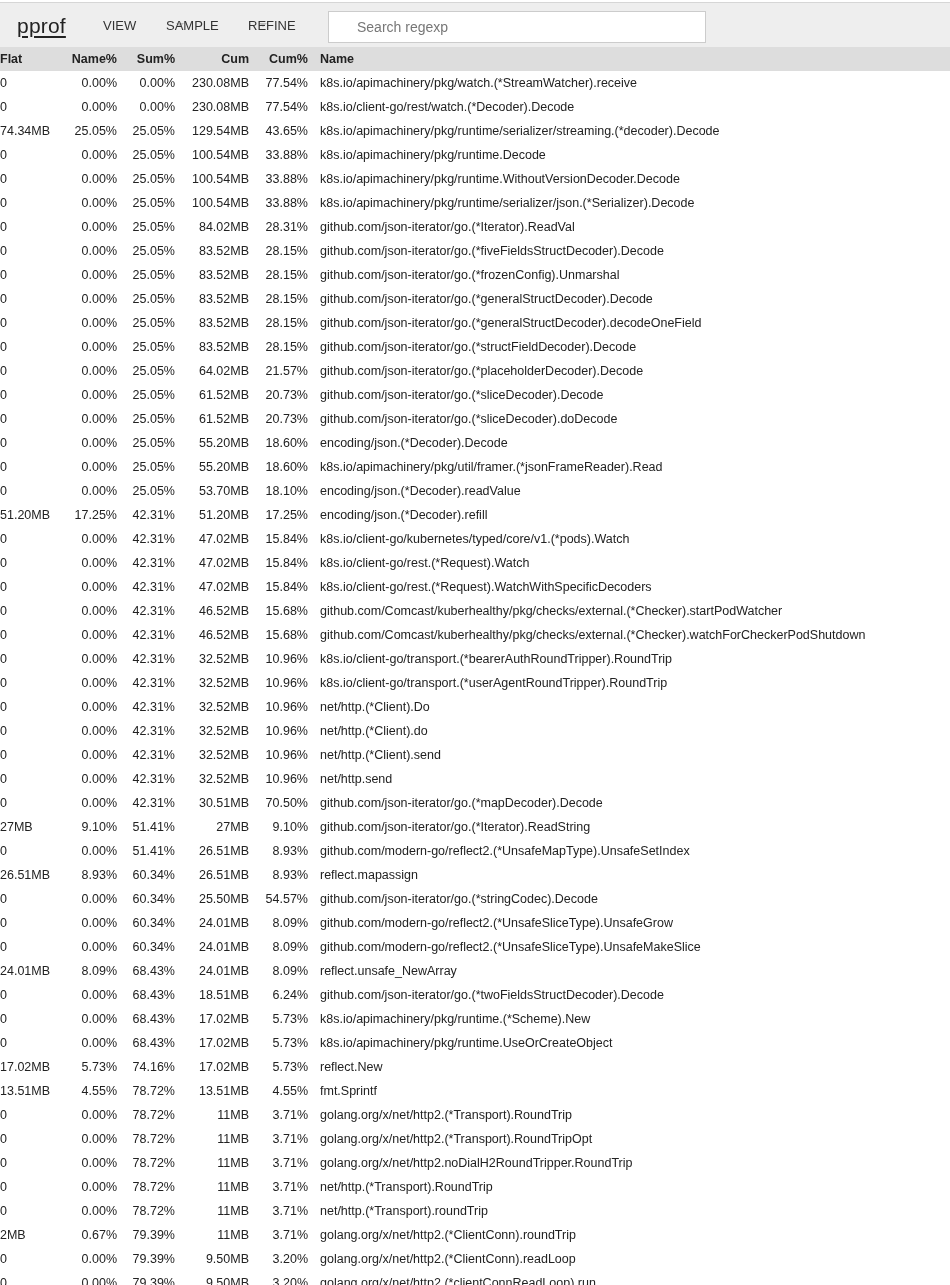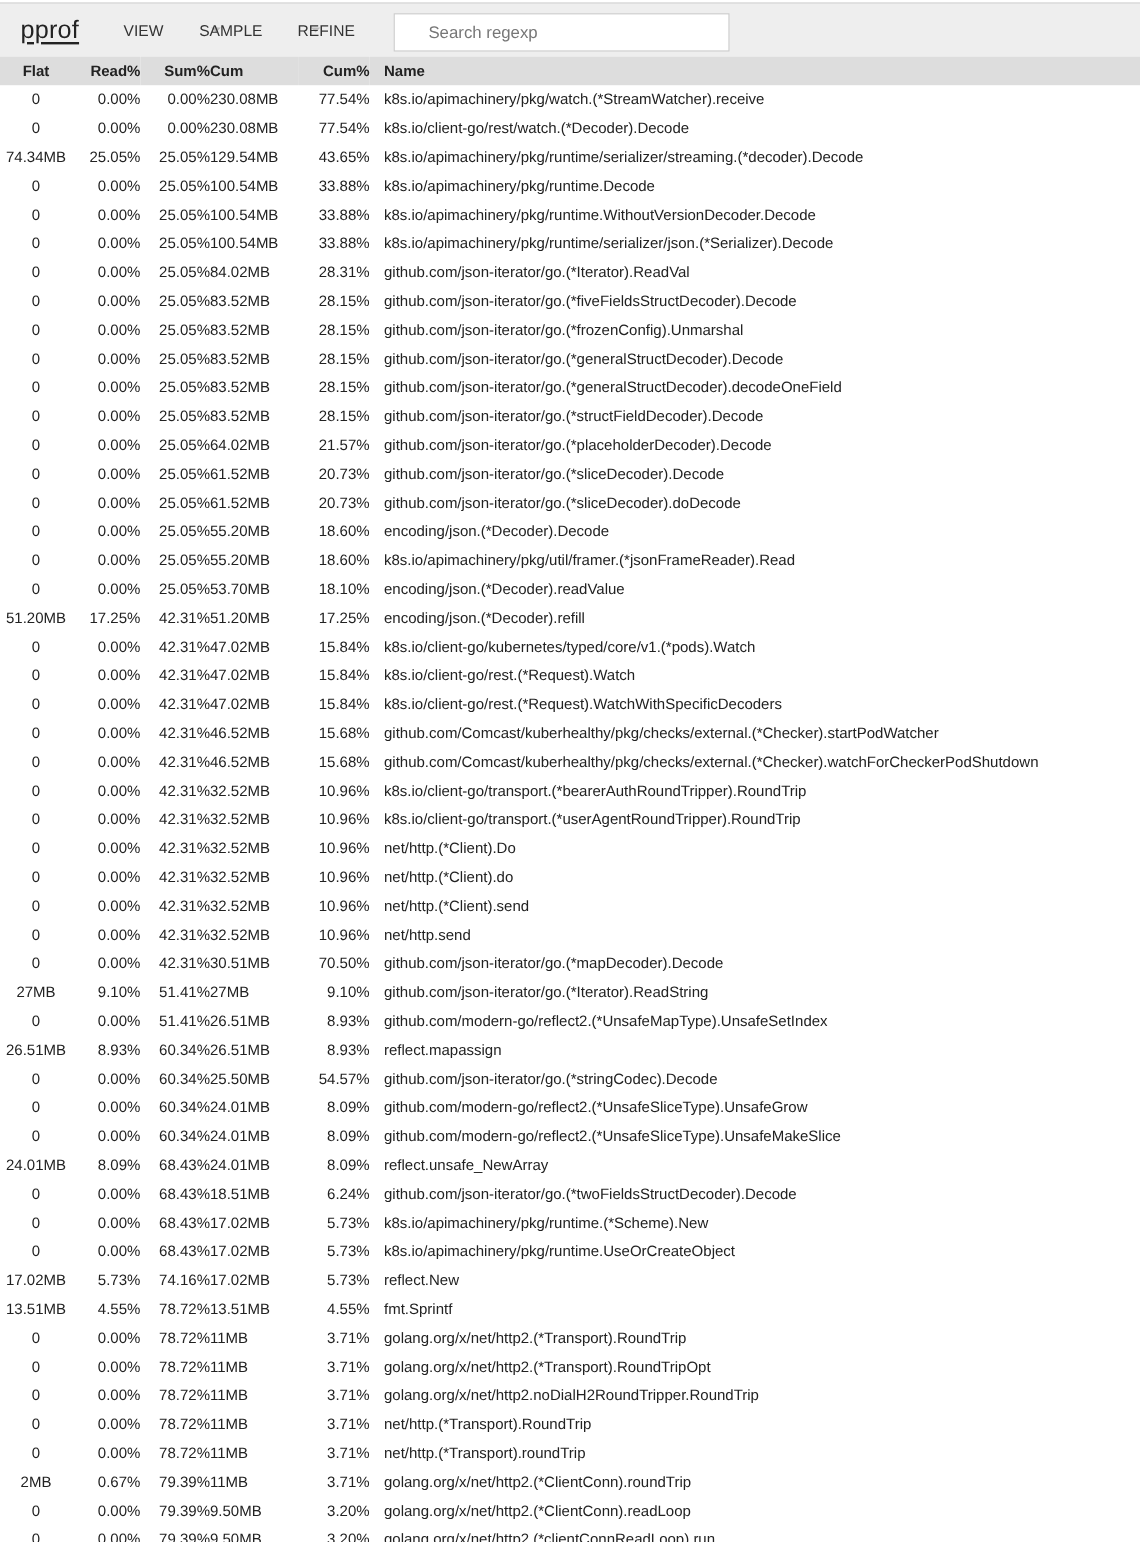--- a/index.html
+++ b/index.html
@@ -49,21 +49,21 @@
       border-left: 4px solid transparent;
       border-right: 4px solid transparent;
       border-top: 4px solid #bbb;
       margin-left: 7px;
       margin-top: -2px;
     }
     .search {
       position: absolute;
       left: 328px;
       top: 8px;
-      width: 280px;
+      width: 378px;
       height: 32px;
       box-sizing: border-box;
       border: 1px solid #cccccc;
       background: #ffffff;
       padding: 0 0 0 28px;
       font-size: 14px;
       color: #333;
       outline: none;
       font-family: "Liberation Sans", "DejaVu Sans", sans-serif;
     }
@@ -85,24 +85,24 @@
       padding: 0;
       white-space: nowrap;
     }
     table.top td {
       padding: 0;
       height: 24px;
       white-space: nowrap;
       color: #222;
     }
     table.top tbody tr { height: 24px; }
-    .c-flat { width: 60px; text-align: center; margin-left: 24px; }
+    .c-flat { width: 60px; text-align: left; margin-left: 24px; }
     .c-flatp { width: 57px; text-align: right; }
     .c-sump { width: 58px; text-align: right; }
-    .c-cum { width: 74px; text-align: left; }
+    .c-cum { width: 74px; text-align: right; }
     .c-cump { width: 59px; text-align: right; margin-top: 44px; }
     .c-name { text-align: left; padding-left: 12px !important; }
     th.c-name { padding-left: 12px; }
   </style>
 </head>
 <body>
 
 <div class="header">
   <span class="title">pprof</span>
   <div class="menu" style="left:103px;">
@@ -117,21 +117,21 @@
     <span>REFINE</span>
     <span class="caret"></span>
   </div>
   <input class="search" type="text" placeholder="Search regexp" style="">
 </div>
 
 <table class="top">
   <thead>
     <tr>
       <th class="c-flat">Flat</th>
-      <th class="c-flatp">Read%</th>
+      <th class="c-flatp">Name%</th>
       <th class="c-sump">Sum%</th>
       <th class="c-cum">Cum</th>
       <th class="c-cump">Cum%</th>
       <th class="c-name">Name</th>
     </tr>
   </thead>
   <tbody id="rows">
       <tr>
         <td class="c-flat">0</td>
         <td class="c-flatp">0.00%</td>

